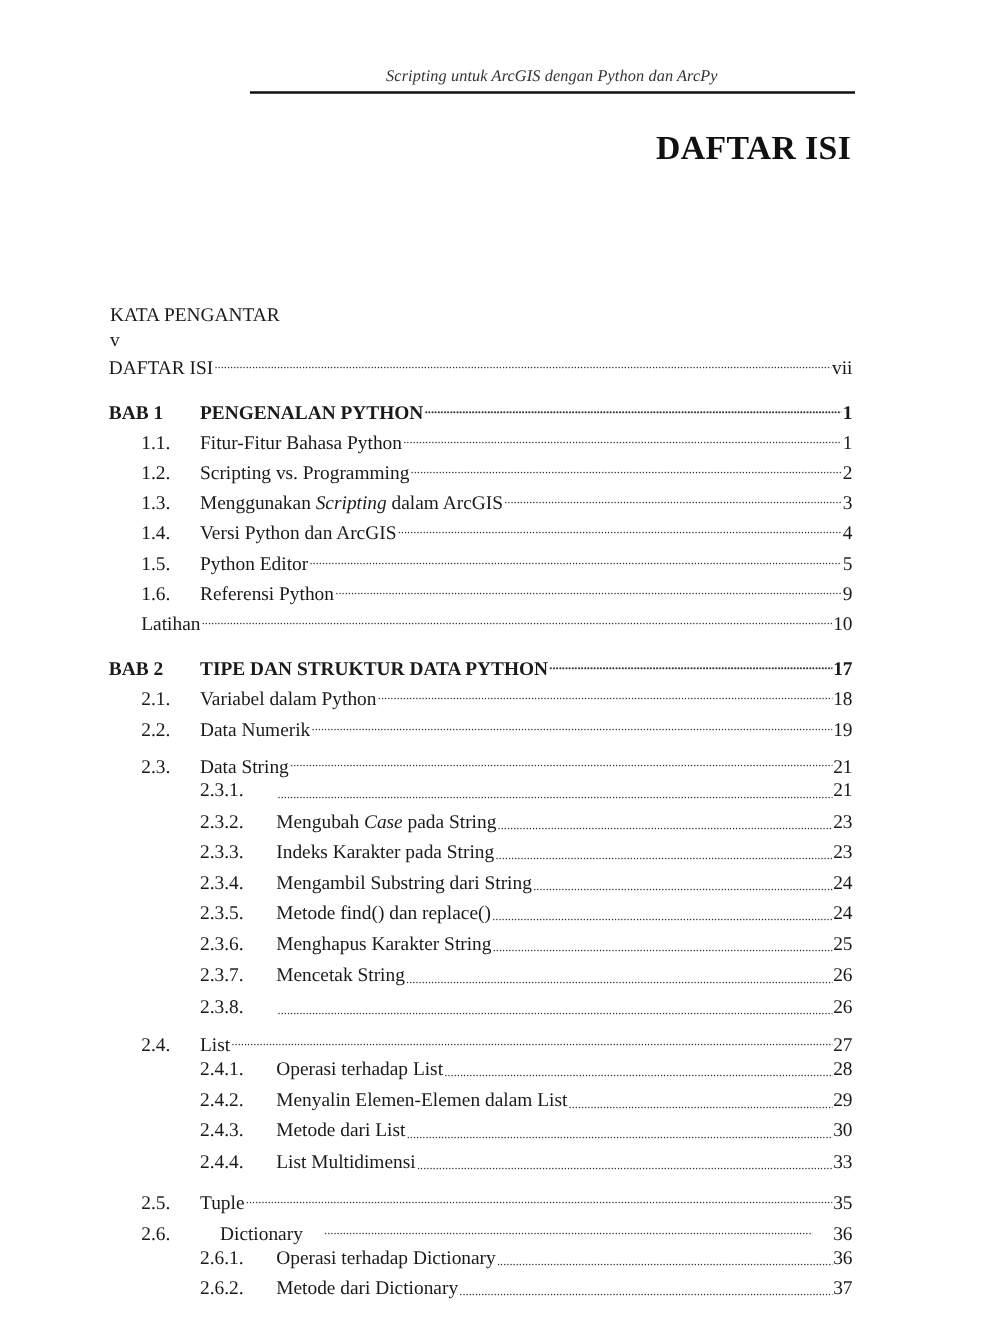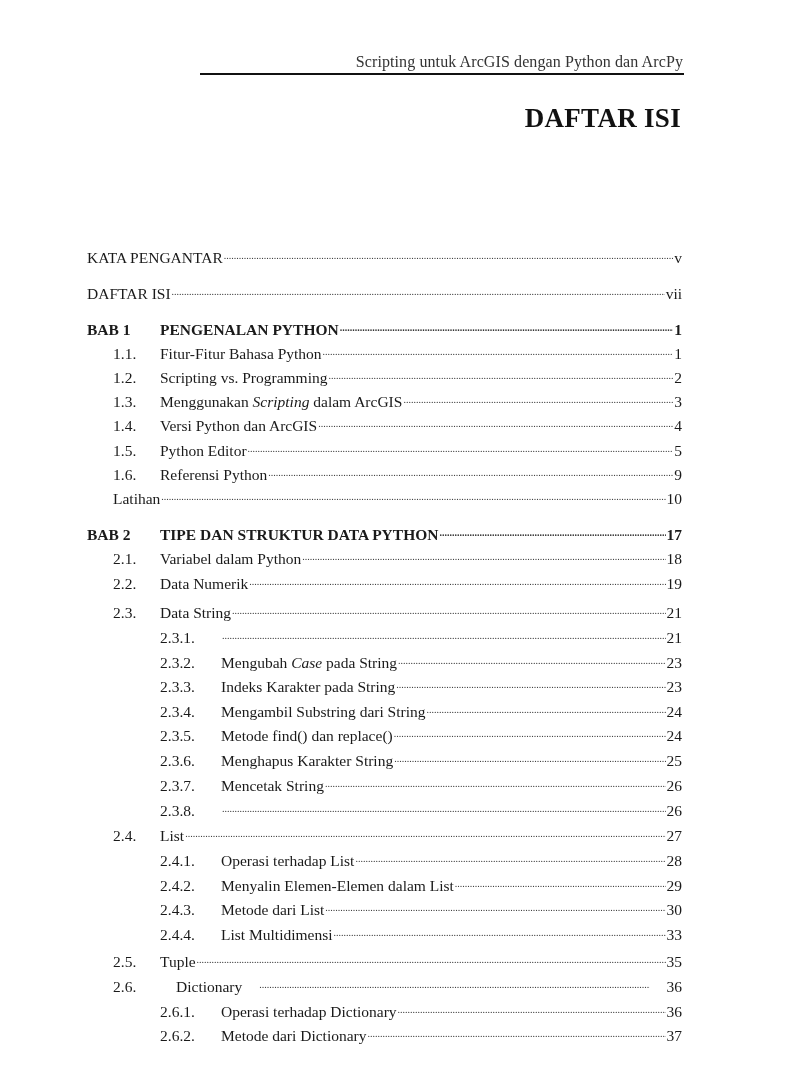--- a/index.html
+++ b/index.html
@@ -13,22 +13,23 @@
     position: relative;
     overflow: hidden;
     font-family: "Liberation Serif", "DejaVu Serif", serif;
     color: #1a1a1a;
   }
   .running-header {
     position: absolute;
     left: 200px;
     top: 53px;
     width: 483px;
-    text-align: right;
-    font-size: 16px;
+    text-align: center;
+    font-style: italic;
+    font-size: 13px;
     color: #333;
     letter-spacing: 0.1px;
   }
   .header-rule {
     position: absolute;
     left: 200px;
     top: 73px;
     width: 484px;
     height: 2px;
     background: #111;
@@ -89,32 +90,32 @@
   .toc-row.bold .leader::after {
     font-weight: bold;
   }
   .toc-row .page {
     flex: 0 0 auto;
     text-align: right;
   }
   .lvlbab .num { width: 73px; }
   .lvl1 { padding-left: 26px; width: 569px; }
   .lvl1 .num { width: 47px; }
-  .lvl2 { padding-left: 73px; width: 522px; }
+  .lvl2 { padding-left: 73px; width: 522px; align-items: center; }
   .lvl2 .num { width: 61px; }
 </style>
 </head>
 <body>
 
 <div class="running-header">Scripting untuk ArcGIS dengan Python dan ArcPy</div>
 <div class="header-rule"></div>
 <h1 class="page-title">DAFTAR ISI</h1>
 
 <div class="toc" id="toc">
-    <div class="toc-row lvl0" style="top: 243px;">
+    <div class="toc-row lvl0" style="top: 243px; flex-direction: column;">
       <span class="title">KATA PENGANTAR</span>
       <span class="leader"></span>
       <span class="page">v</span>
     </div>
     <div class="toc-row lvl0" style="top: 279px;">
       <span class="title">DAFTAR ISI</span>
       <span class="leader"></span>
       <span class="page">vii</span>
     </div>
     <div class="toc-row lvlbab bold" style="top: 315px;">

